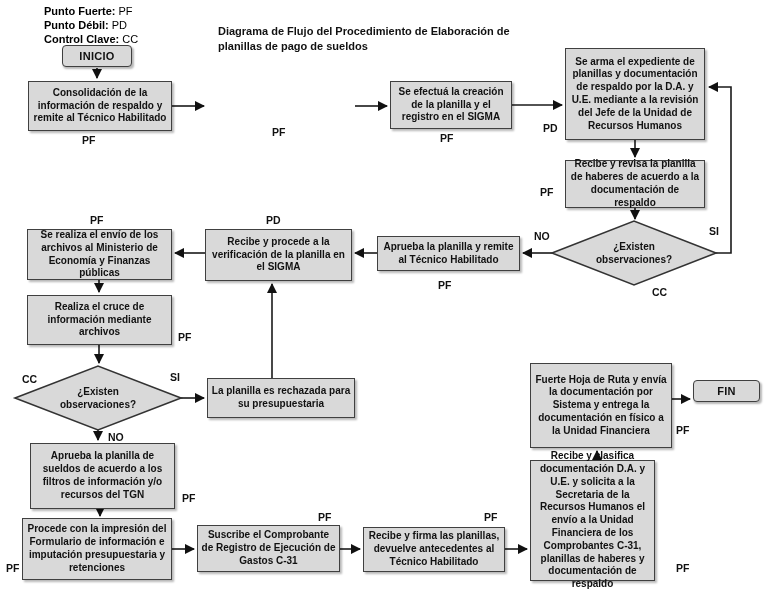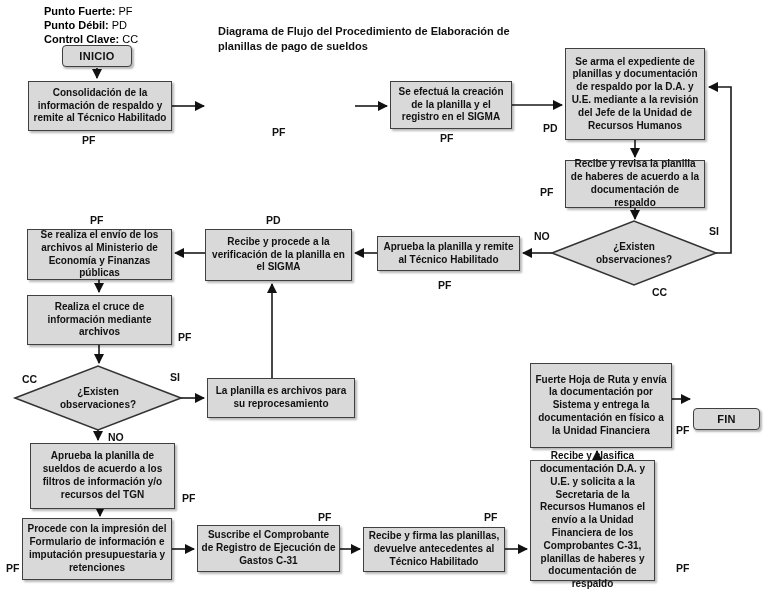--- a/index.html
+++ b/index.html
@@ -100,35 +100,35 @@
   <span class="tag" style="left:90px;top:214px">PF</span>
 
   <div class="node" style="left:27px;top:295px;width:145px;height:50px">Realiza el cruce de información mediante archivos</div>
   <span class="tag" style="left:178px;top:331px">PF</span>
 
   <div class="diamond-text" style="left:43px;top:385px;width:110px">¿Existen observaciones?</div>
   <span class="tag" style="left:22px;top:373px">CC</span>
   <span class="tag" style="left:170px;top:371px">SI</span>
   <span class="tag" style="left:108px;top:431px">NO</span>
 
-  <div class="node" style="left:207px;top:378px;width:148px;height:40px">La planilla es archivos para su reprocesamiento</div>
+  <div class="node" style="left:207px;top:378px;width:148px;height:40px">La planilla es rechazada para su presupuestaria</div>
 
   <div class="node" style="left:30px;top:443px;width:145px;height:66px">Aprueba la planilla de sueldos de acuerdo a los filtros de información y/o recursos del TGN</div>
   <span class="tag" style="left:182px;top:492px">PF</span>
 
   <div class="node" style="left:22px;top:518px;width:150px;height:62px">Procede con la impresión del Formulario de información e imputación presupuestaria y retenciones</div>
   <span class="tag" style="left:6px;top:562px">PF</span>
 
   <div class="node" style="left:197px;top:525px;width:143px;height:47px">Suscribe el Comprobante de Registro de Ejecución de Gastos C-31</div>
   <span class="tag" style="left:318px;top:511px">PF</span>
 
   <div class="node" style="left:363px;top:527px;width:142px;height:45px">Recibe y firma las planillas, devuelve antecedentes al Técnico Habilitado</div>
   <span class="tag" style="left:484px;top:511px">PF</span>
 
   <div class="node" style="left:530px;top:460px;width:125px;height:121px">Recibe y clasifica documentación D.A. y U.E. y solicita a la Secretaria de la Recursos Humanos el envío a la Unidad Financiera de los Comprobantes C-31, planillas de haberes y documentación de respaldo</div>
   <span class="tag" style="left:676px;top:562px">PF</span>
 
   <div class="node" style="left:530px;top:363px;width:142px;height:85px">Fuerte Hoja de Ruta y envía la documentación por Sistema y entrega la documentación en físico a la Unidad Financiera</div>
   <span class="tag" style="left:676px;top:424px">PF</span>
 
-  <div class="node terminator" style="left:693px;top:408px;width:67px;height:22px">FIN</div>
+  <div class="node terminator" style="left:693px;top:380px;width:67px;height:22px">FIN</div>
 
 </div>
 
 </body></html>

